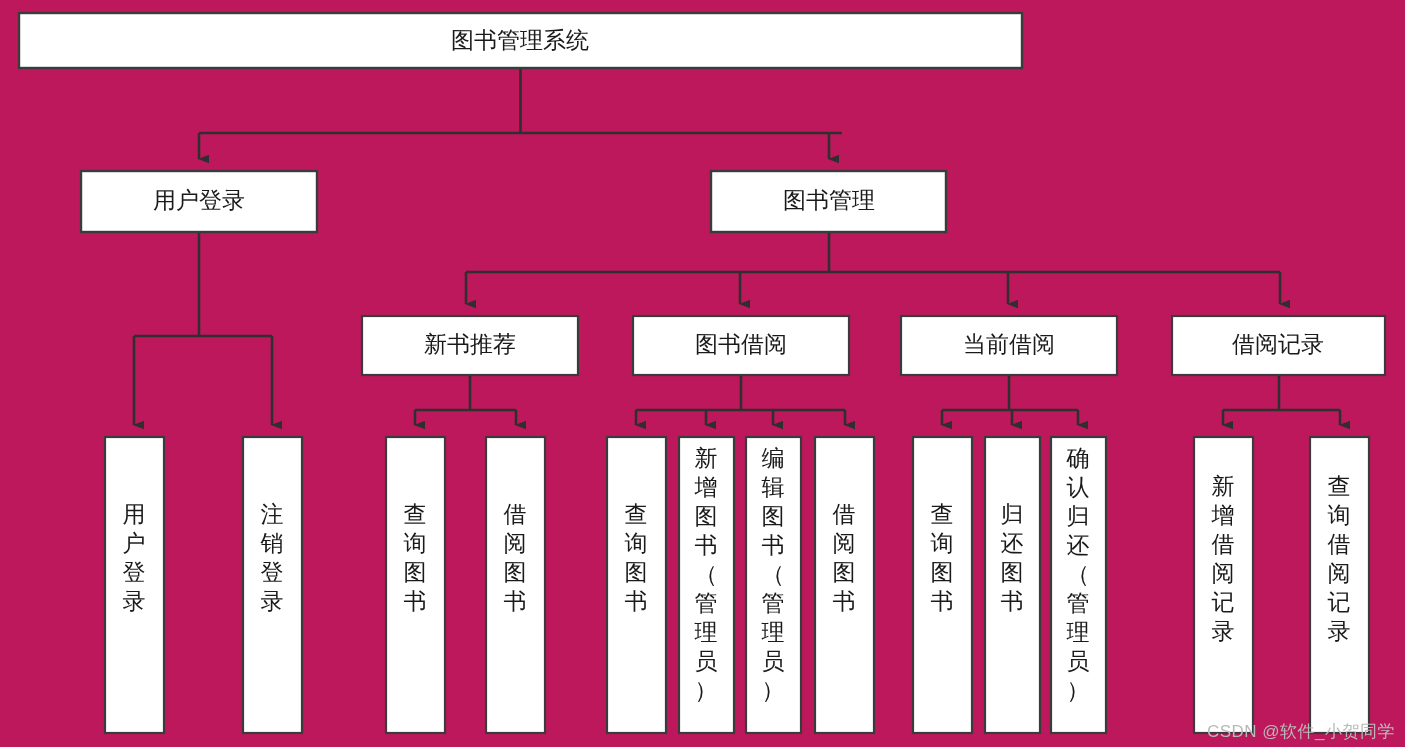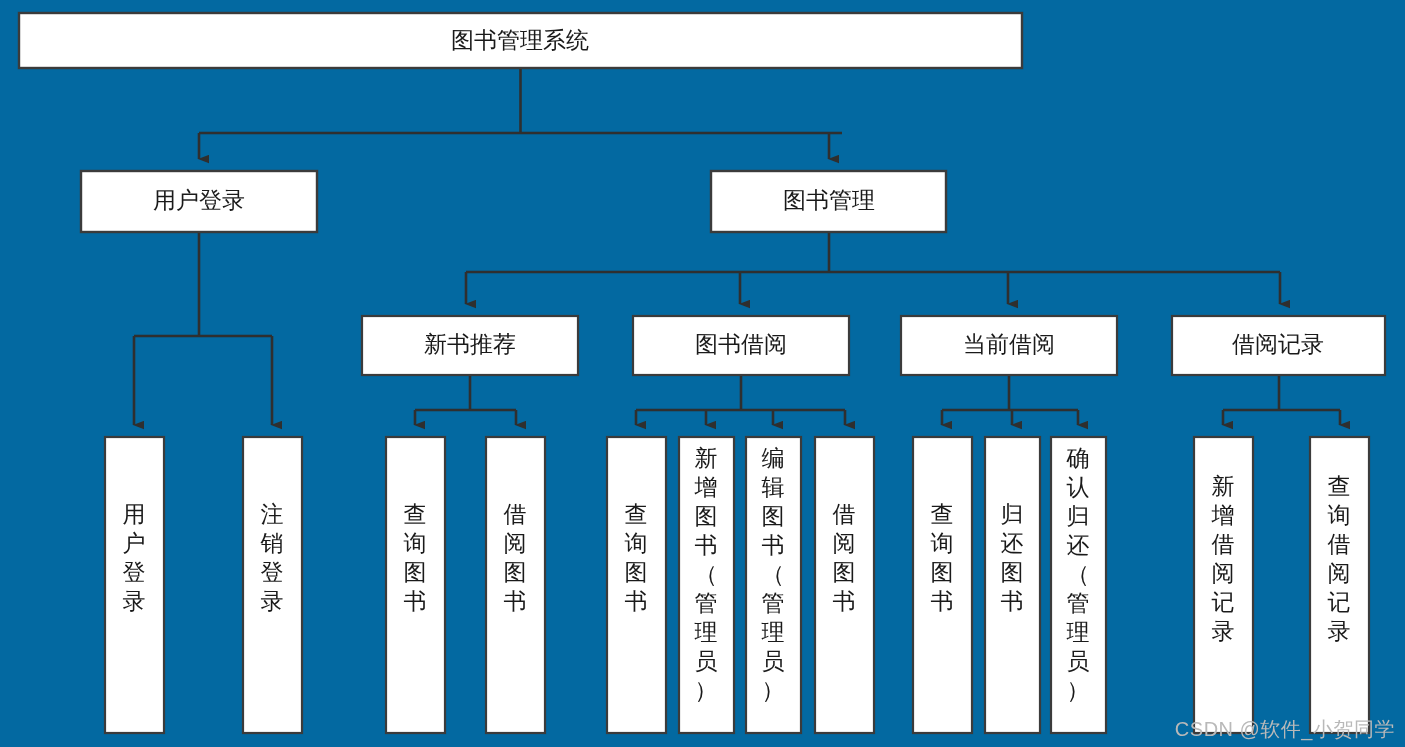--- a/index.html
+++ b/index.html
@@ -7,21 +7,21 @@
     padding: 0;
     background: #ffffff;
   }
   body {
     font-family: "Liberation Sans", sans-serif;
   }
   #diagram-root {
     position: relative;
     width: 1405px;
     height: 747px;
-    background: #0369a1;
+    background: #be185d;
     overflow: hidden;
   }
   svg.flow {
     position: absolute;
     left: 0;
     top: 0;
     width: 1405px;
     height: 747px;
     display: block;
   }
@@ -52,21 +52,21 @@
     font-family: "Liberation Sans", sans-serif;
     font-size: 23px;
     fill: #1a1a1a;
     text-anchor: middle;
   }
   .watermark {
     position: absolute;
     right: 10px;
     bottom: 4px;
     font-family: "Liberation Sans", sans-serif;
-    font-size: 20px;
+    font-size: 17px;
     color: #b9b9b9;
     white-space: nowrap;
     letter-spacing: 0.5px;
   }
 </style>
 </head>
 <body>
 
 <div id="diagram-root">
 

